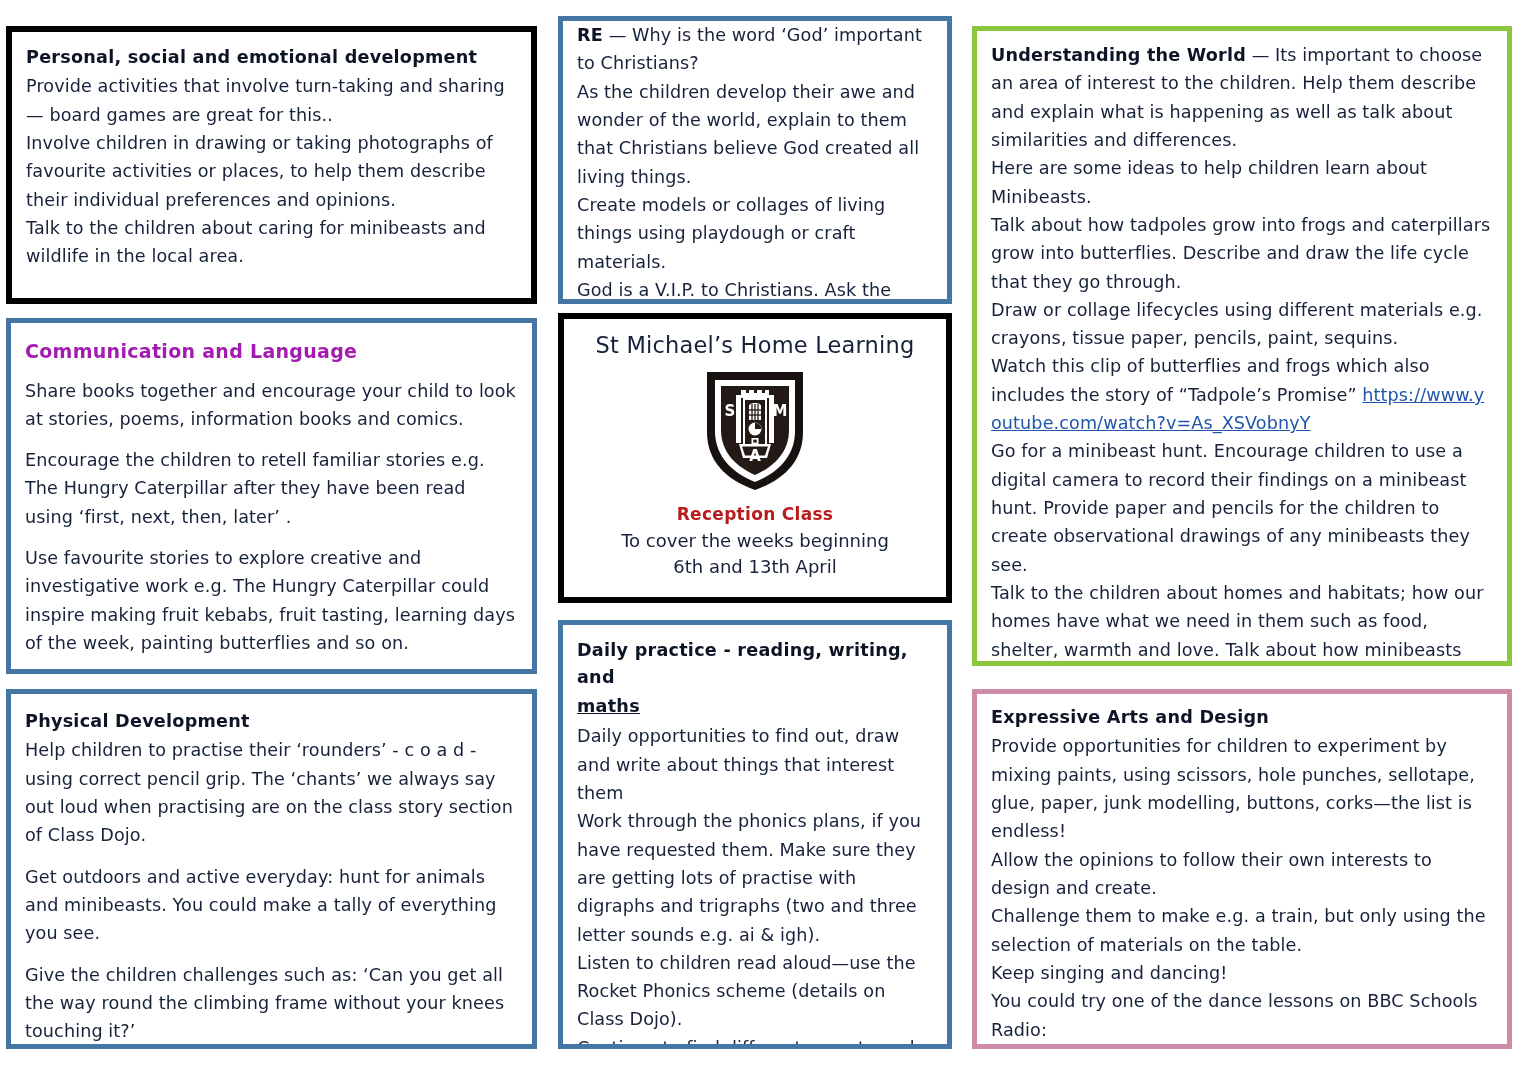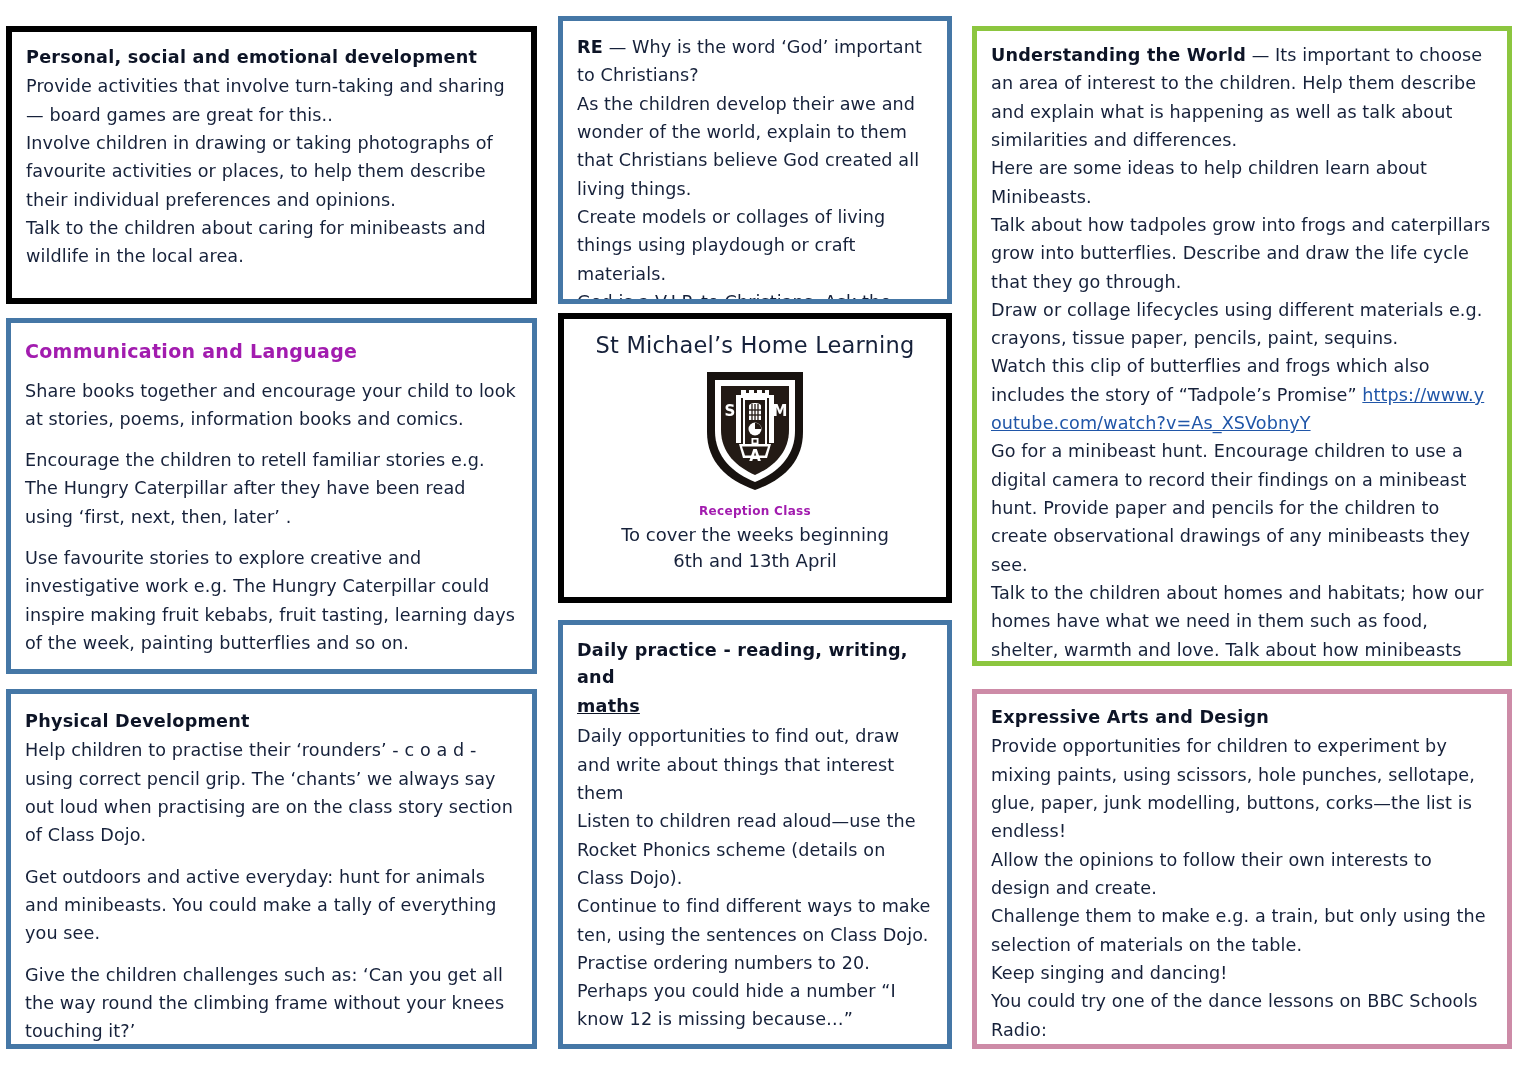--- a/index.html
+++ b/index.html
@@ -79,23 +79,23 @@
     letter-spacing: 0.2px;
   }
   .crest-wrap {
     display: flex;
     justify-content: center;
     align-items: center;
     margin: 6px 0 10px 0;
   }
   .sub-bold {
     text-align: center;
-    font-size: 12px;
-    font-weight: bold;
-    color: #a21caf;
+    font-size: 17px;
+    font-weight: bold;
+    color: #b91c1c;
     letter-spacing: 0.3px;
     margin: 0 0 4px 0;
   }
   .sub-reg {
     text-align: center;
     font-size: 18px;
     line-height: 1.45;
     color: #16213a;
   }
 </style>
@@ -126,21 +126,21 @@
     <div class="pad" style="padding-top:14px;">
       <p class="hd-line" style="">Physical Development</p>
       <p class="spaced">Help children to practise their ‘rounders’ - c o a d - using correct pencil grip. The ‘chants’ we always say out loud when practising are on the class story section of Class Dojo.</p>
       <p class="spaced">Get outdoors and active everyday: hunt for animals and minibeasts. You could make a tally of everything you see.</p>
       <p class="spaced">Give the children challenges such as: ‘Can you get all the way round the climbing frame without your knees touching it?’</p>
 
     </div>
   </div>
 
   <div class="box b-blue" style="left:558px; top:16px; width:394px; height:288px;">
-    <div class="pad" style="padding-top:12px;">
+    <div class="pad" style="padding-top:0;">
       <p class="tight"><span class="hd">RE</span><span> — Why is the word ‘God’ important to Christians?</span></p>
       <p class="tight">As the children develop their awe and wonder of the world, explain to them that Christians believe God created all living things.</p>
       <p class="tight">Create models or collages of living things using playdough or craft materials.</p>
       <p class="tight">God is a V.I.P. to Christians. Ask the children who is Very Important to them.</p>
     </div>
   </div>
 
   <div class="box b-black" id="title-card" style="left:558px; top:313px; width:394px; height:290px;">
     <div class="pad">
       <div class="title-main">St Michael’s Home Learning</div>
@@ -199,20 +199,21 @@
       <div class="sub-reg">To cover the weeks beginning</div>
       <div class="sub-reg">6th and 13th April</div>
     </div>
   </div>
 
   <div class="box b-blue" style="left:558px; top:620px; width:394px; height:429px;">
     <div class="pad" style="padding-top:12px;">
       <p class="hd-line">Daily practice  - reading, writing, and</p>
       <p class="hd-line" style="margin-bottom:2px;text-decoration:underline;">maths</p>
       <p class="tight">Daily opportunities to find out, draw and write about things that interest them</p>
+      <p class="tight">Work through the phonics plans, if you have requested them. Make sure they are getting lots of practise with digraphs and trigraphs  (two and three  letter sounds e.g. ai &amp; igh).</p>
       <p class="tight">Listen to children read aloud—use the Rocket Phonics scheme (details on Class Dojo).</p>
       <p class="tight">Continue to find different ways to make ten, using the sentences on Class Dojo. Practise ordering numbers to 20. Perhaps you could hide a number  “I know 12 is missing because…”</p>
     </div>
   </div>
 
   <div class="box b-green" style="left:972px; top:26px; width:540px; height:640px;">
     <div class="pad" style="">
       <p class="tight"><span class="hd">Understanding the World</span><span> — Its important to choose an area of interest to the children. Help them describe and explain what is happening as well as talk about similarities and differences.</span></p>
       <p class="tight">Here are some ideas to help children learn about Minibeasts.</p>
       <p class="tight">Talk about how tadpoles grow into frogs and caterpillars grow into butterflies. Describe and draw the life cycle that they go through.</p>

